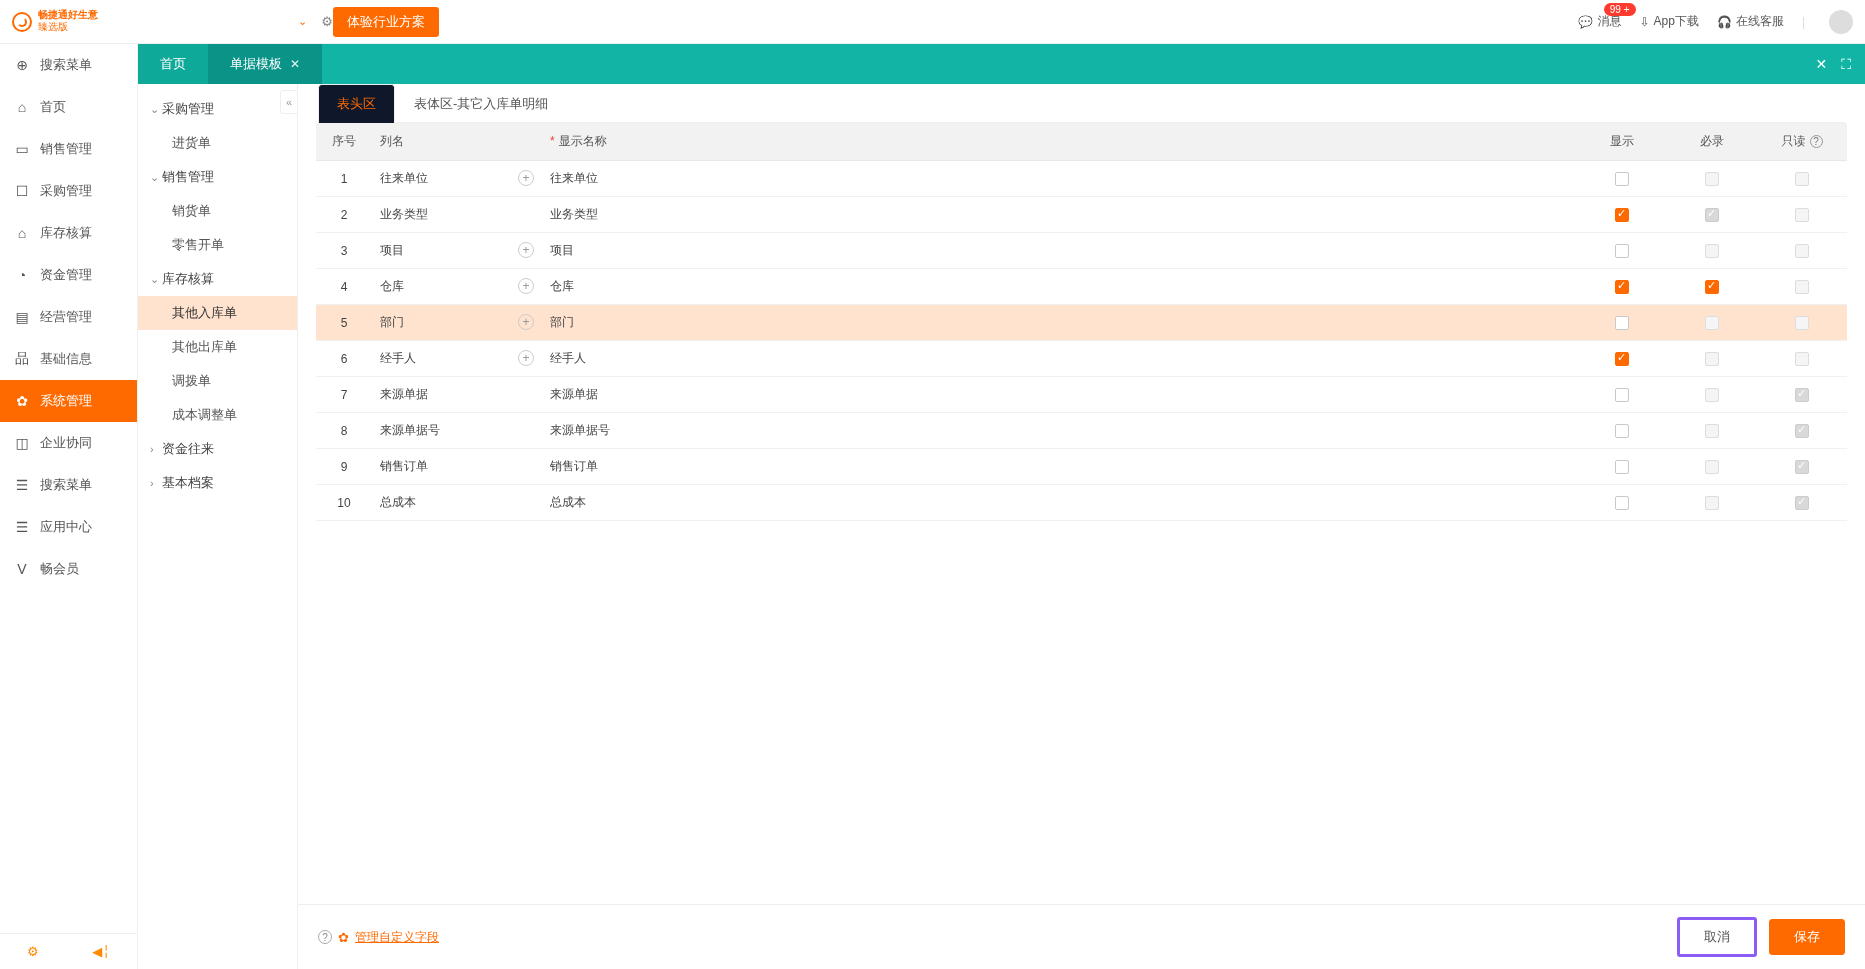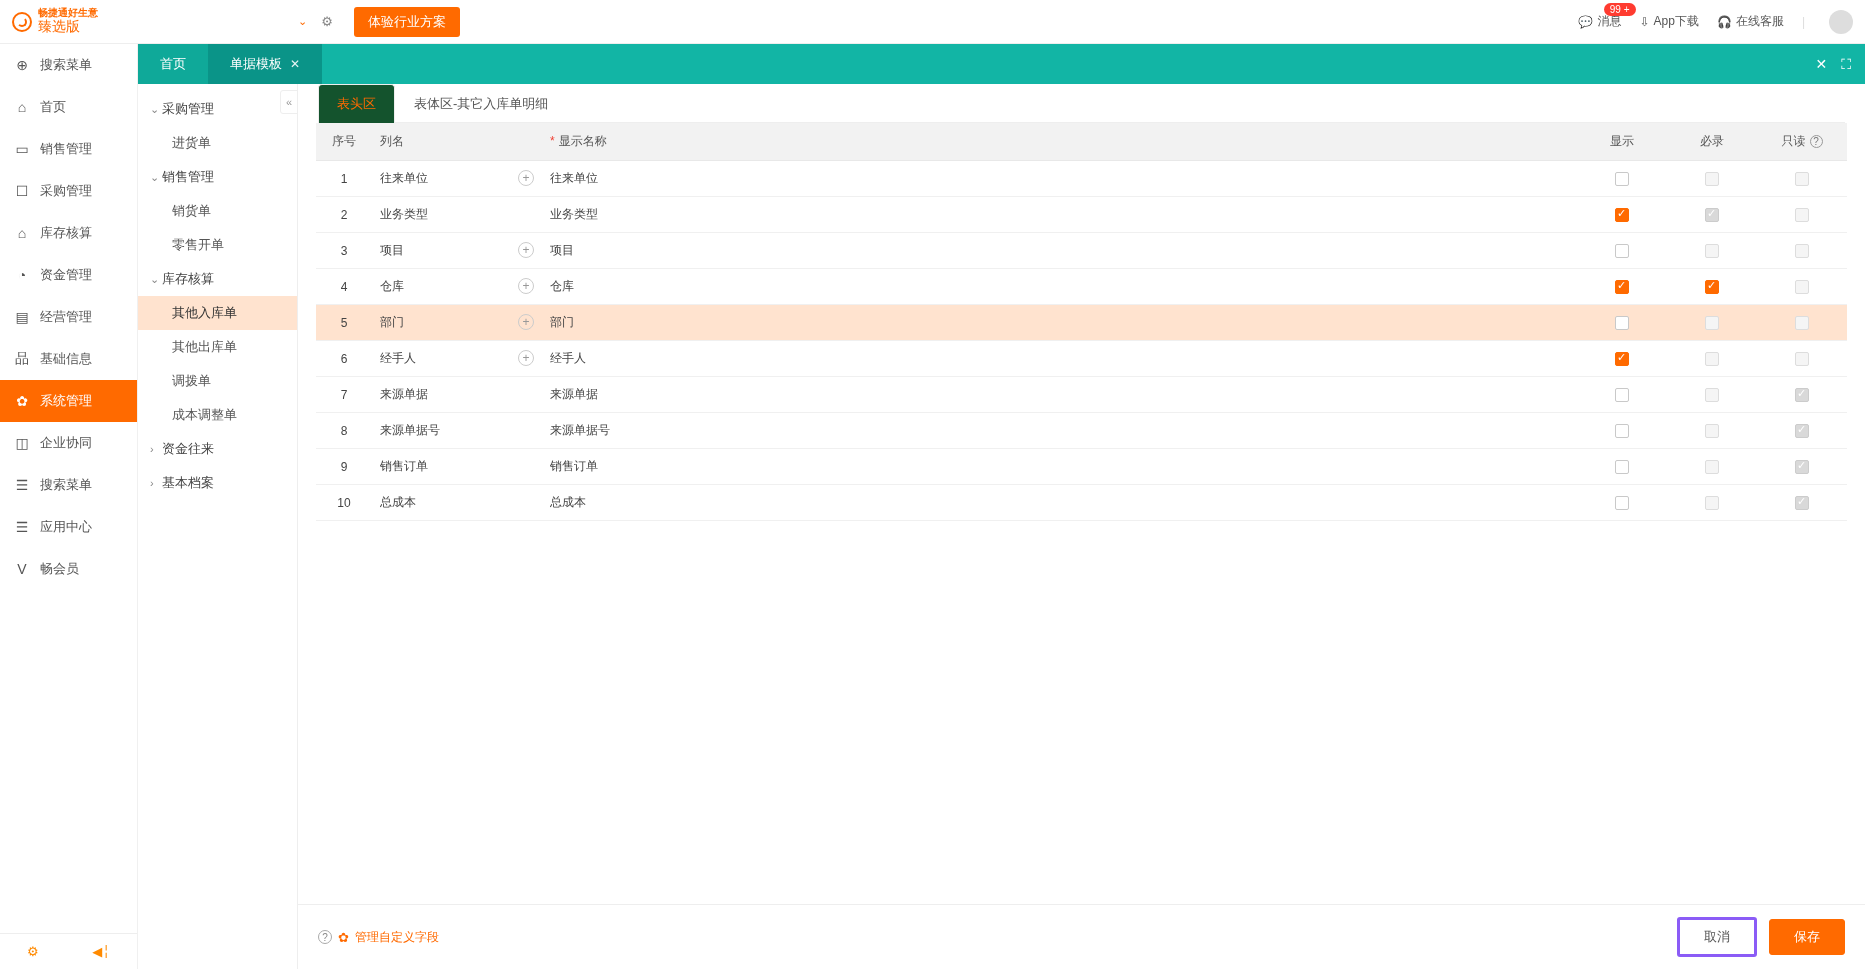--- a/index.html
+++ b/index.html
@@ -4,25 +4,25 @@
   <style>
     * { margin: 0; padding: 0; box-sizing: border-box; }
     body { font-family: -apple-system, "PingFang SC", "Microsoft YaHei", sans-serif; font-size: 13px; color: #333; background: #fff; overflow: hidden; }
 
     
     .top-header { height: 44px; display: flex; align-items: center; padding: 0 12px; border-bottom: 1px solid #eee; }
     .logo-block { width: 126px; display: flex; align-items: center; }
     .logo-icon { width: 20px; height: 20px; border: 2px solid #ff6a00; border-radius: 50%; margin-right: 6px; position: relative; }
     .logo-icon::after { content:''; position:absolute; top:3px; left:3px; width:6px; height:6px; border:2px solid #ff6a00; border-radius:50%; border-top-color:transparent; border-left-color:transparent;}
     .logo-text { color: #ff6a00; font-size: 10px; font-weight: 600; line-height: 1.1; }
-    .logo-sub  { color: #ff6a00; font-size: 14px; }
+    .logo-sub  { color: #ff6a00; font-size: 10px; }
     .org-select { margin-left: 20px; color: #999; display:flex; align-items:center; gap:140px; }
     .org-select .chev { color:#ff6a00; font-size: 11px; }
     .gear { margin-left: 14px; color:#888; }
-    .cta-btn { margin-left: 21px; background:#ff6a00; color:#fff; padding:6px 14px; border-radius:3px; border:none; cursor:pointer; font-size:13px;}
+    .cta-btn { margin-left: 0; background:#ff6a00; color:#fff; padding:6px 14px; border-radius:3px; border:none; cursor:pointer; font-size:13px;}
     .top-spacer { flex:1; }
     .top-right { display:flex; align-items:center; gap:18px; color:#555; font-size:12px;}
     .top-right .item { display:flex; align-items:center; gap:4px; cursor:pointer;}
     .badge-wrap{ position:relative;}
     .badge { position:absolute; top:-10px; right:-14px; background:#ff3b30; color:#fff; font-size:10px; padding:1px 6px; border-radius:8px; white-space:nowrap;}
     .avatar { width:24px; height:24px; border-radius:50%; background:#ddd; margin-left:6px;}
 
     
     .layout { display:flex; height: calc(100vh - 44px); }
     .side-nav { width: 138px; background:#fff; border-right:1px solid #f0f0f0; display:flex; flex-direction:column;}
@@ -51,21 +51,21 @@
     .tree-title::before { content:'⌄'; display:inline-block; width:12px; font-size:11px; color:#888;}
     .tree-title.collapsed::before { content:'›'; }
     .tree-child { padding:8px 12px 8px 34px; color:#555; cursor:pointer;}
     .tree-child.active { background:#ffe3cf; color:#333;}
 
     
     .content { flex:1; display:flex; flex-direction:column; min-width:0; padding:0 0 0 0;}
     .crumb { padding:14px 20px 8px; font-size:13px; color:#333;}
     .inner-tabs { margin:0 20px; border-bottom:1px solid #eee; display:flex;}
     .inner-tabs .itab { padding:10px 18px; border:1px solid transparent; border-bottom:none; margin-bottom:-1px; color:#555; cursor:pointer; font-size:13px; border-radius:4px 4px 0 0;}
-    .inner-tabs .itab.active { color:#ff6a00; border-color:#eee; background:#14532d;}
+    .inner-tabs .itab.active { color:#ff6a00; border-color:#eee; background:#0f172a;}
 
     .sub-tabs { display:flex; justify-content:center; gap:30px; padding:12px 0 6px;}
     .sub-tabs .stab { padding:6px 2px; color:#555; cursor:pointer; font-size:13px;}
     .sub-tabs .stab.active { color:#333; border-bottom:2px solid #ff6a00;}
 
     .grid-wrap { flex:1; overflow:auto; padding: 0 18px;}
     table.grid { width:100%; border-collapse:collapse; table-layout:fixed;}
     table.grid th { background:#f2f2f2; font-weight:normal; color:#555; text-align:left; padding:10px 8px; font-size:12px; border-bottom:1px solid #e8e8e8;}
     table.grid th.center, table.grid td.center{ text-align:center;}
     table.grid td { padding:9px 8px; border-bottom:1px solid #f0f0f0; font-size:12px; color:#444;}
@@ -336,21 +336,21 @@
                   <td class="center"><span class="chk on disabled"></span></td>
                 </tr>
               </tbody>
           </table>
         </div>
 
         <div class="footer-bar">
           <div class="footer-left">
             <span class="q">?</span>
             <span class="geari">✿</span>
-            <a style="color:#ff6a00; cursor:pointer;">管理自定义字段</a>
+            <a style="color:#ff6a00; cursor:pointer;text-decoration:underline;">管理自定义字段</a>
           </div>
           <div class="footer-spacer"></div>
           <button class="btn btn-default">取消</button>
           <button class="btn btn-primary">保存</button>
         </div>
       </div>
     </div>
   </div>
 </div>
 

